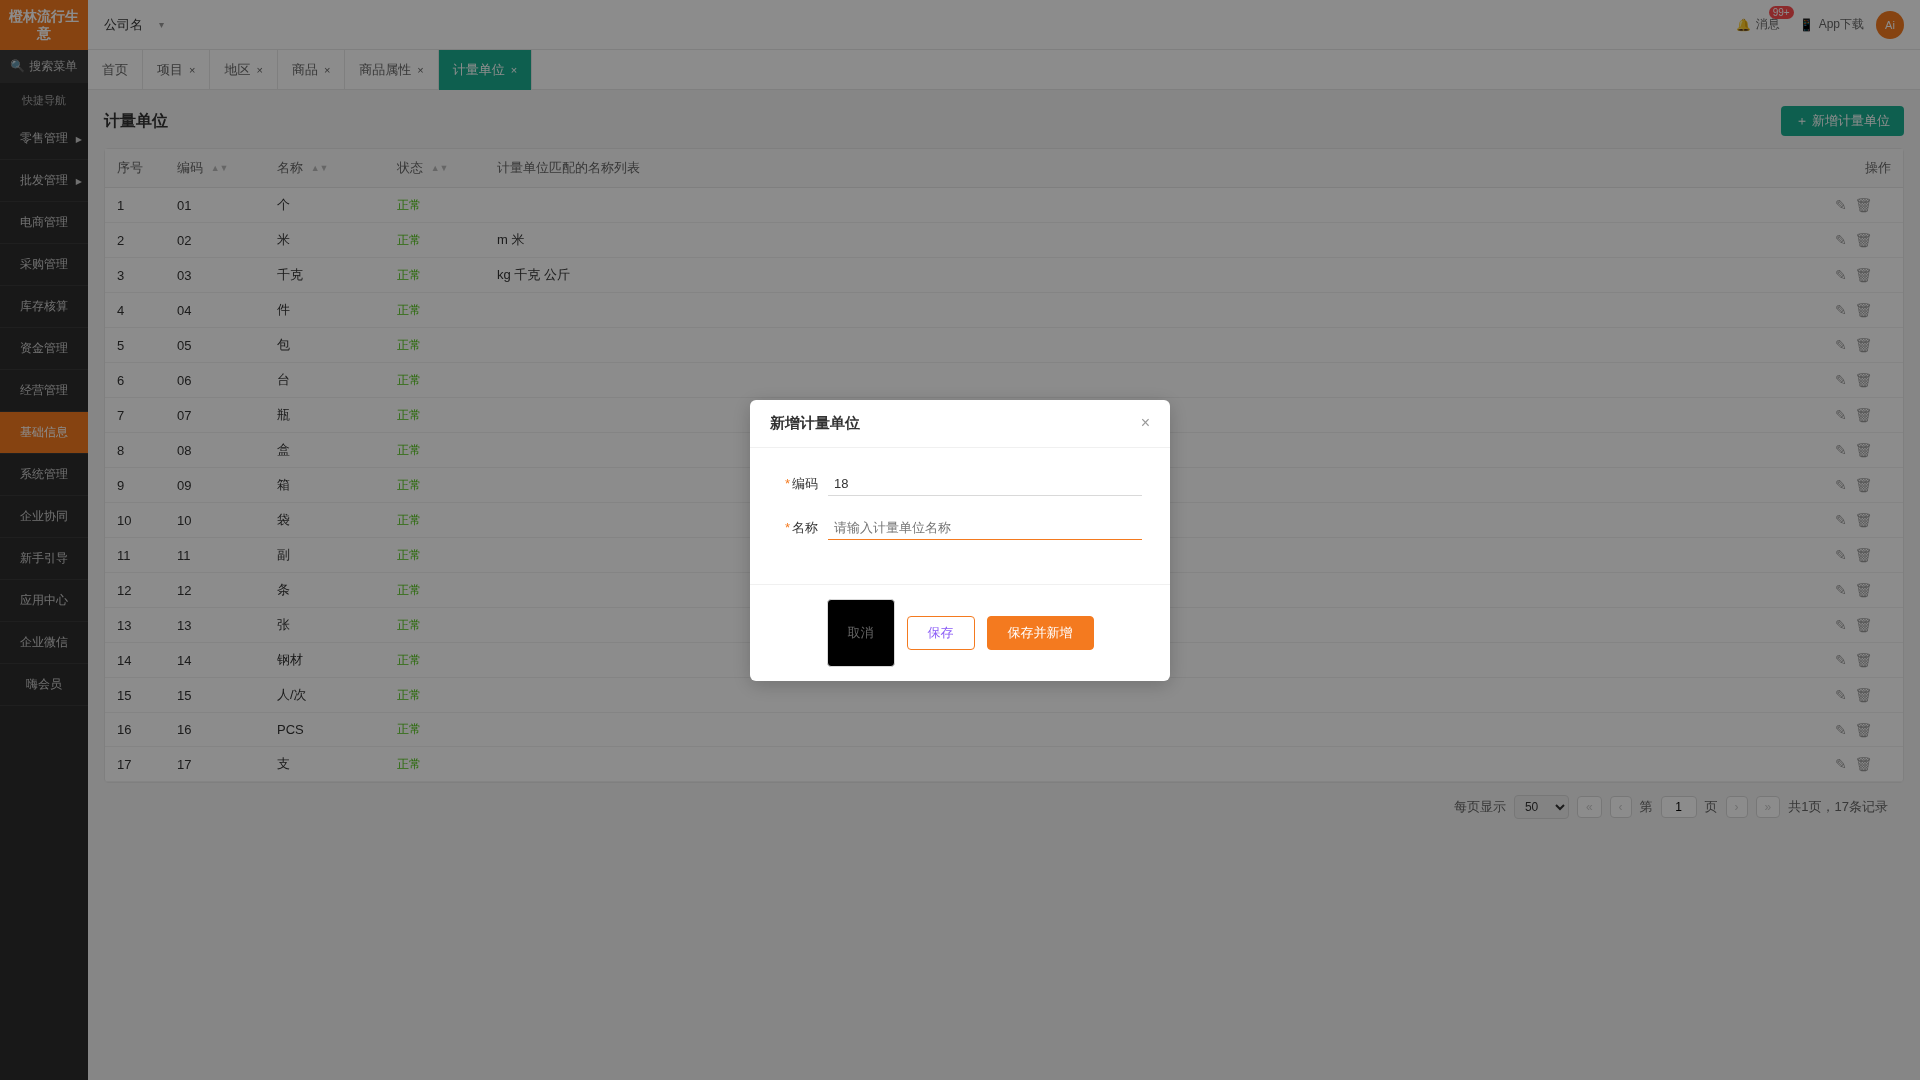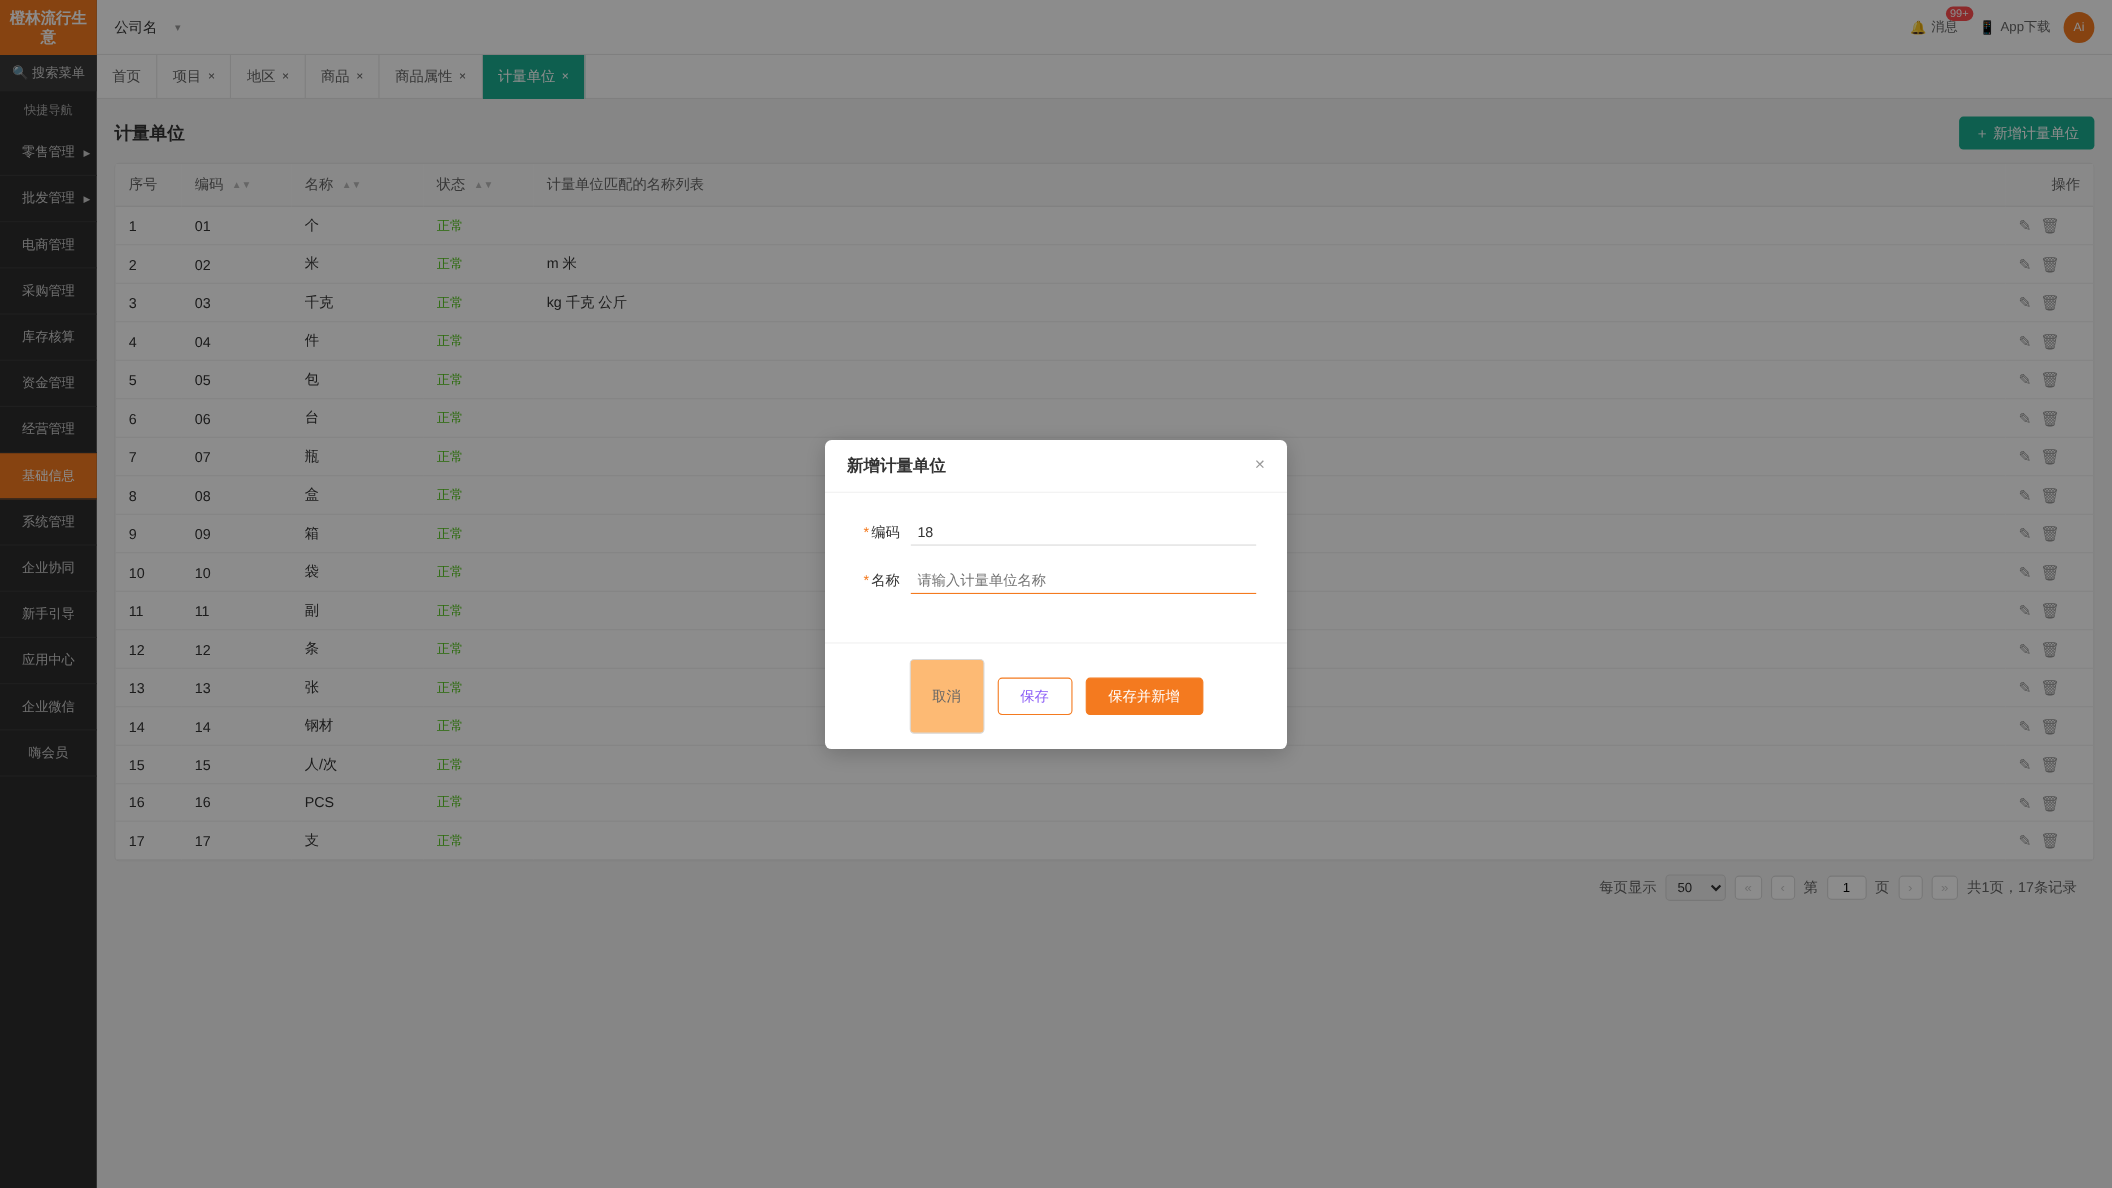--- a/index.html
+++ b/index.html
@@ -362,21 +362,21 @@
     }
     .modal-footer {
       padding: 14px 20px;
       display: flex;
       align-items: center;
       justify-content: center;
       gap: 12px;
       border-top: 1px solid #f0f0f0;
     }
     .btn-cancel {
-      background: #fdba74;
+      background: #000000;
       border: 1px solid #d9d9d9;
       border-radius: 4px;
       padding: 24px 20px;
       font-size: 13px;
       cursor: pointer;
       color: #666;
     }
     .btn-save {
       background: white;
       border: 1px solid #f47a1f;

